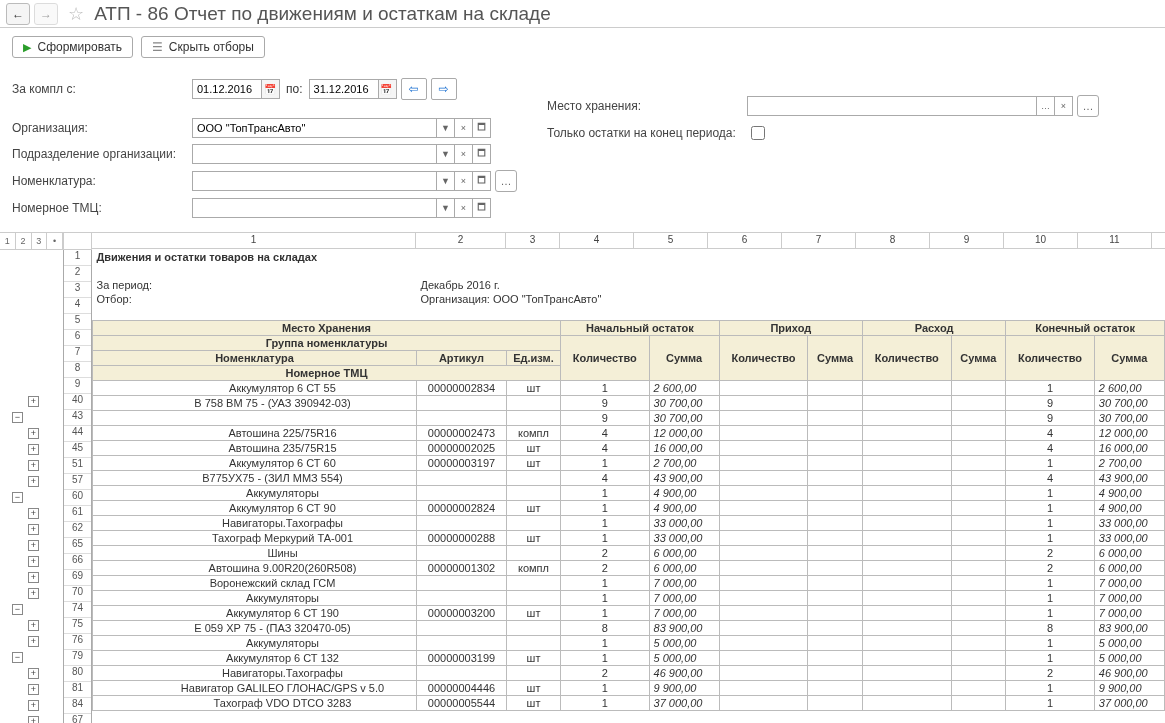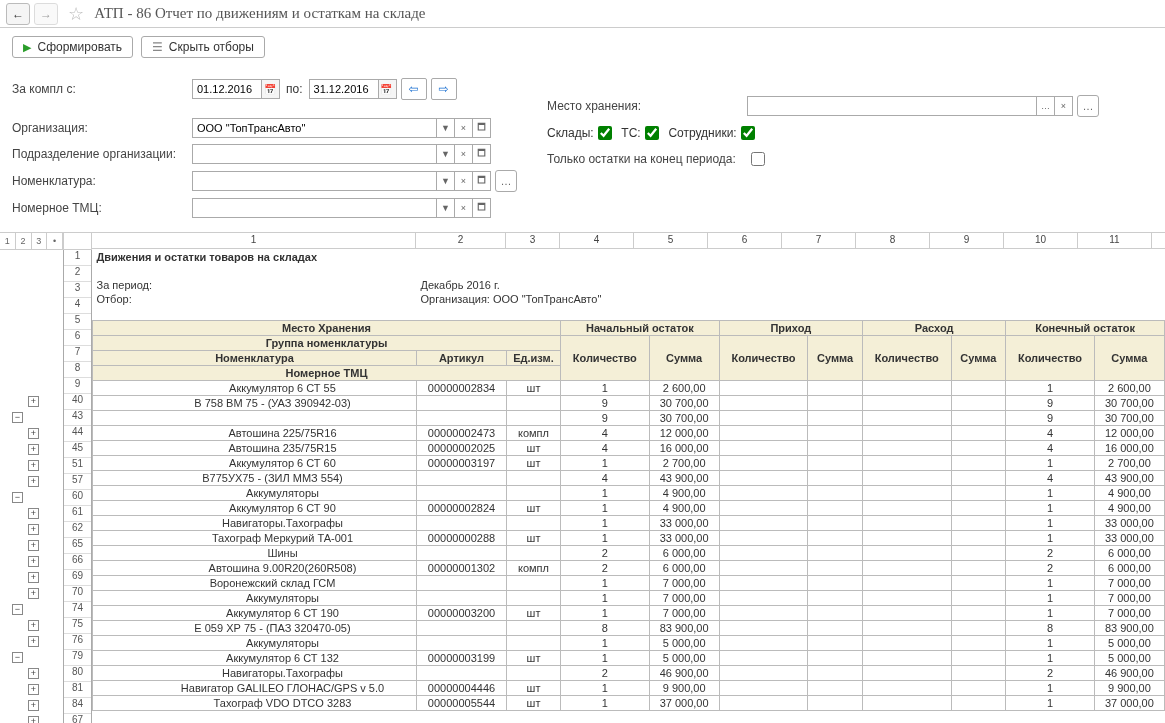--- a/index.html
+++ b/index.html
@@ -1,20 +1,20 @@
 <!DOCTYPE html>
 <html><head>
 <meta charset="utf-8">
 <style>
   * { box-sizing: border-box; }
   body { margin:0; font-family: Arial, sans-serif; font-size:12px; color:#333; background:#fff; width:1165px;}
   .toolbar-top { height:28px; display:flex; align-items:center; padding:2px 6px; border-bottom:1px solid #ccc; gap:4px;}
   .nav-btn { width:24px; height:22px; border:1px solid #bbb; background:#f5f5f5; display:flex; align-items:center; justify-content:center; border-radius:3px; cursor:pointer;}
   .star { font-size:18px; color:#bbb; margin-left:6px; }
-  .title { font-size:15px; color:#555; margin-left:6px;font-family:Liberation Serif, serif;}
+  .title { font-size:19px; color:#555; margin-left:6px;}
   .toolbar2 { padding:8px 6px 4px 12px; display:flex; gap:8px;}
   .btn { border:1px solid #aaa; background:#fff; border-radius:3px; padding:3px 10px; display:inline-flex; align-items:center; gap:6px; cursor:pointer;}
   .tri-play { color:#2a9d2a; font-size:11px;}
   .filter-area { padding:4px 12px 8px; display:flex; gap:30px;}
   .filter-left { }
   .filter-row { display:flex; align-items:center; margin-bottom:6px; }
   .filter-label { width:180px; color:#444;}
   .date-box { width:70px; height:20px; border:1px solid #aaa; padding:0 4px; font-size:11px;}
   .cal-btn {width:18px; height:20px; border:1px solid #aaa; border-left:none; background:#f5f5f5; display:inline-flex; align-items:center; justify-content:center; font-size:10px;}
   .combo { display:inline-flex; align-items:center;}
@@ -35,21 +35,21 @@
   .sheet-area{display:flex;height:480px;overflow:hidden;border-bottom:1px solid #ccc;}
   .outline-gutter{width:64px;border-right:1px solid #aaa;}
   .rownum-gutter{width:28px;border-right:1px solid #aaa;}
   .rownum{height:16px;border-bottom:1px solid #ddd;font-size:10px;text-align:center;color:#555;}
   .grid{flex:1;}
   .hdr-row td{background:#f4efd7;border:1px solid #999;font-weight:bold;text-align:center;padding:1px 4px;font-size:11px;}
   table.report{border-collapse:collapse;width:100%;}
   table.report td{border:1px solid #bbb;padding:1px 4px;font-size:11px;white-space:nowrap;overflow:hidden;text-overflow:ellipsis;}
   .indent1{padding-left:40px !important;}
   .indent2{padding-left:60px !important;}
-  .ra{text-align:center;}
+  .ra{text-align:left;font-style:italic;}
   .ctr{text-align:center;}
   .title-row td{border:1px solid #bbb;padding:2px 4px;font-size:13px;font-weight:bold;}
   .scroll-h{height:16px;background:#eee;border-top:1px solid #ccc;position:relative;}
   .scroll-thumb{position:absolute;left:300px;top:2px;height:10px;width:120px;background:#ccc;border:1px solid #aaa;border-radius:3px;}
   .tree-btn{display:inline-block;width:11px;height:11px;border:1px solid #888;font-size:9px;line-height:9px;text-align:center;background:#fff;color:#444;cursor:pointer;margin-right:2px;}
   .outline-row{height:16px;border-bottom:1px solid transparent;display:flex;align-items:center;padding-left:2px;}
 </style>
 </head>
 <body>
 
@@ -129,28 +129,20 @@
     <div class="filter-row">
       <span class="filter-label">Место хранения:</span>
       <span class="combo">
         <input class="wide-input" style="">
         <span class="combo-btn">…</span>
         <span class="combo-btn">×</span>
       </span>
       <span class="sq-btn">…</span>
     </div>
     <div class="filter-row">
-      <span>Склады:</span>
-      <input type="checkbox" class="chk chk-green" checked="" style="">
-      &nbsp;&nbsp;<span>ТС:</span>
-      <input type="checkbox" class="chk chk-green" checked="" style="">
-      &nbsp;&nbsp;<span>Сотрудники:</span>
-      <input type="checkbox" class="chk chk-green" checked="" style="">
-    </div>
-    <div class="filter-row">
       <span class="filter-label">Только остатки на конец периода:</span>
       <input type="checkbox" class="chk" style="">
     </div>
   </div>
 </div>
 
 <div style="display:flex;border-top:1px solid #ccc;">
   <div style="width:64px;border-right:1px solid #ccc;display:flex;border-bottom:1px solid #ccc;">
     <div class="outline-cell">1</div>
     <div class="outline-cell">2</div>

